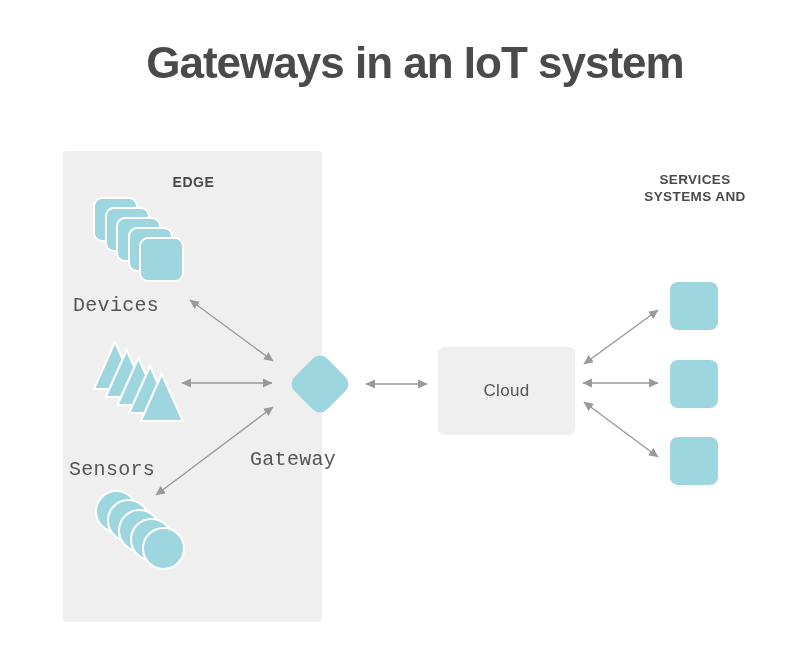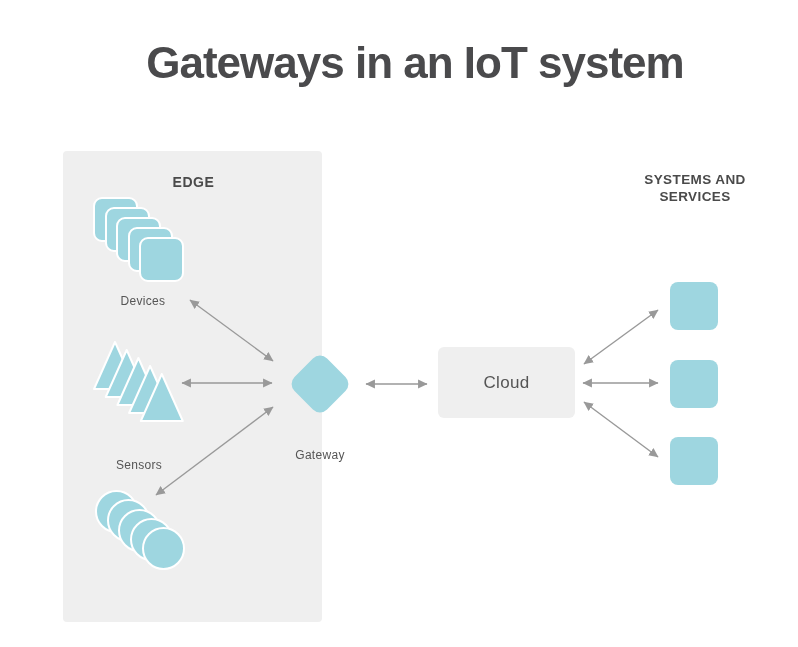--- a/index.html
+++ b/index.html
@@ -35,31 +35,31 @@
   .stack-square{
     position:absolute;width:45px;height:45px;box-sizing:border-box;
     background:var(--blue);border:2px solid #ffffff;border-radius:9px;
   }
   .stack-circle{
     position:absolute;width:43px;height:43px;box-sizing:border-box;
     background:var(--blue);border:2px solid #ffffff;border-radius:50%;
   }
 
   .node-label{
-    position:absolute;width:140px;text-align:center;
-    font-size:12px;color:var(--label);letter-spacing:.3px;
+    position:absolute;width:140px;
+    font-size:20px;color:var(--label);letter-spacing:.3px;font-family:Liberation Mono, monospace;
   }
 
   .gateway-diamond{
     position:absolute;left:297px;top:361px;width:46px;height:46px;
     background:var(--blue);border-radius:10px;transform:rotate(45deg);
   }
 
   .cloud-box{
-    position:absolute;left:438px;top:347px;width:137px;height:71px;
+    position:absolute;left:438px;top:347px;width:137px;height:88px;
     background:var(--panel);border-radius:6px;
     display:flex;align-items:center;justify-content:center;
     font-size:17px;color:var(--label);letter-spacing:.3px;
   }
 
   .systems-heading{
     position:absolute;left:620px;top:171px;width:150px;text-align:center;
     font-size:13.5px;font-weight:bold;letter-spacing:.4px;line-height:17px;color:var(--heading);
   }
 
@@ -121,22 +121,22 @@
     </div>
 
   <div class="gateway-diamond"></div>
   <div class="node-label" style="left:250px;top:448px;">Gateway</div>
 
   <div class="cloud-box">
     <span>Cloud</span>
   </div>
 
   <div class="systems-heading">
+    <div>SERVICES</div>
     <div>SYSTEMS AND</div>
-    <div>SERVICES</div>
   </div>
   <div class="systems-stack">
       <div class="system-square" style="top: 0px;"></div>
       <div class="system-square" style="top: 77.5px;"></div>
       <div class="system-square" style="top: 155px;"></div>
     </div>
 
 </div>
 
 </body></html>

